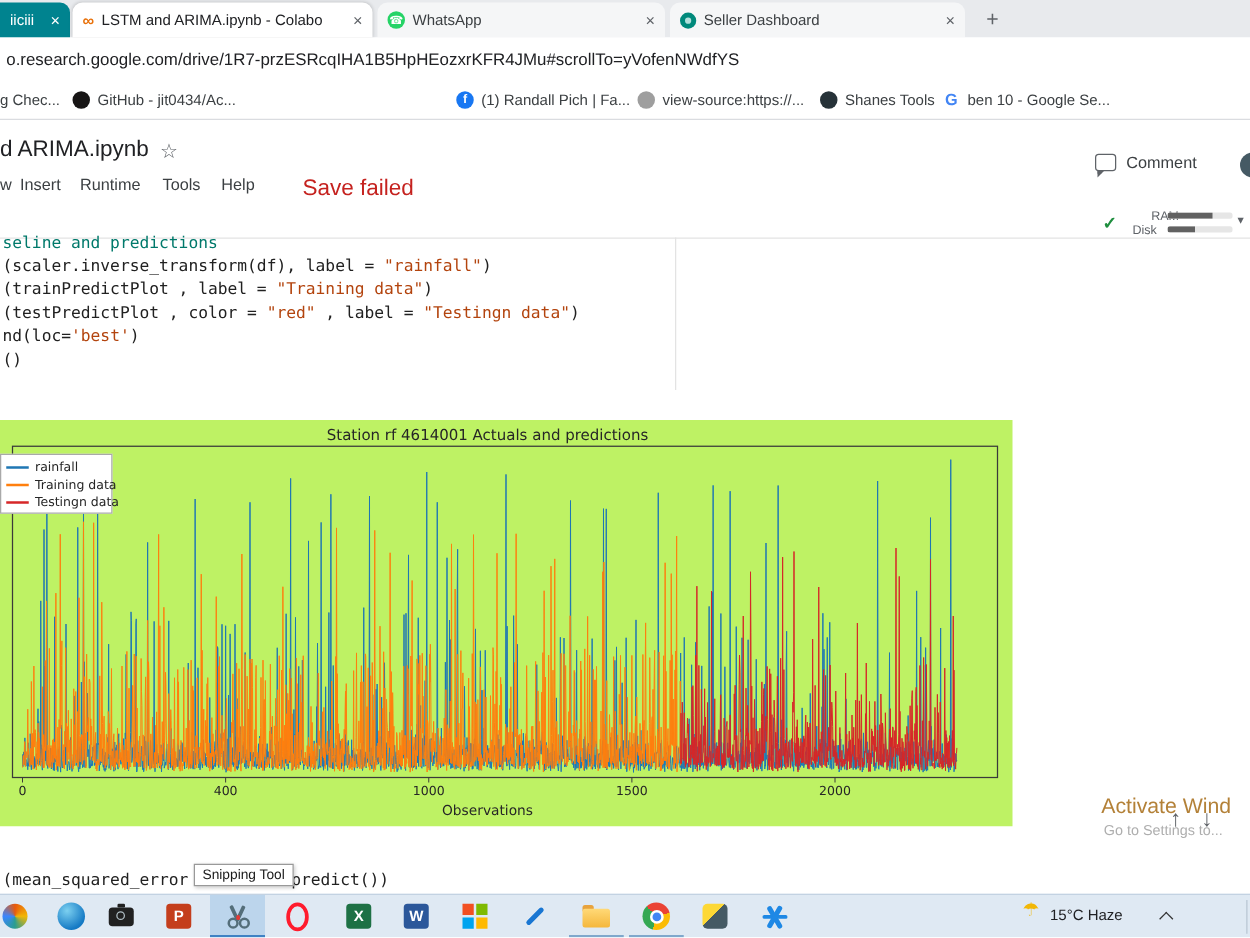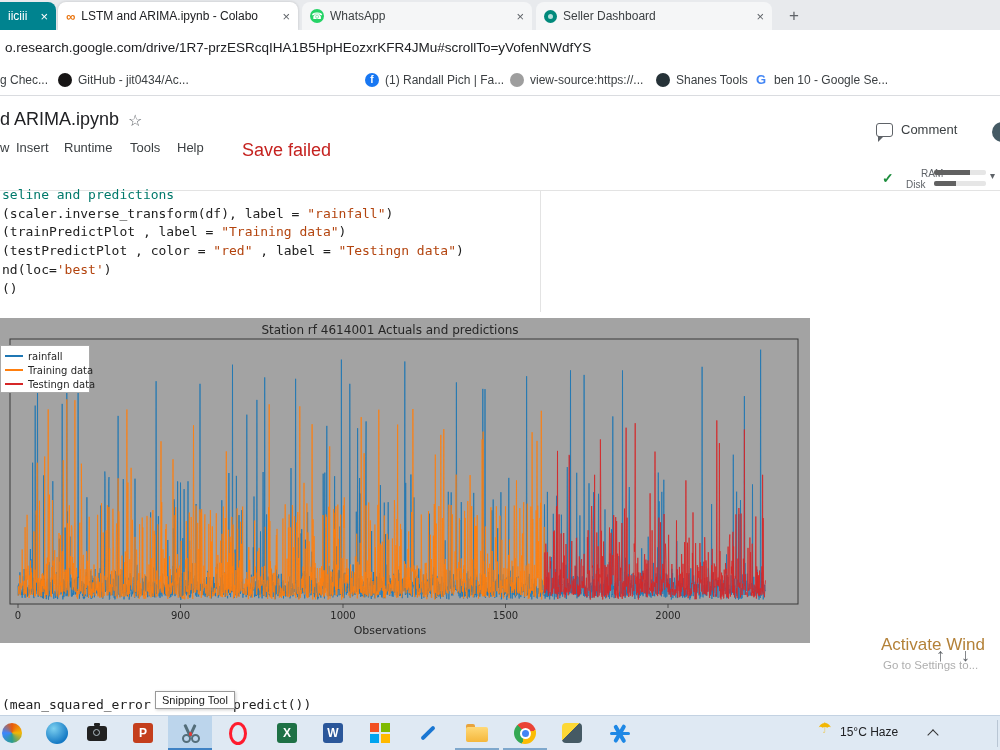--- a/index.html
+++ b/index.html
@@ -63,21 +63,21 @@
   
   .code{position:absolute;top:186px;left:2px;width:535px;font-family:"DejaVu Sans Mono",monospace;
         font-size:13px;line-height:18.7px;color:#212121;white-space:pre;}
   .tok-plain{color:#212121;}
   .tok-comment{color:#00796b;}
   .tok-string{color:#b3440e;}
   .code-footer{position:absolute;top:697px;font-family:"DejaVu Sans Mono",monospace;font-size:13px;color:#212121;white-space:pre;}
   .cfl{left:2px;} .cfr{left:233px;}
 
   
-  .chart{position:absolute;top:318px;left:0;width:810px;height:325px;background:#a3a3a3;
+  .chart{position:absolute;top:336px;left:0;width:810px;height:325px;background:#bef264;
          font-family:"DejaVu Sans",sans-serif;}
   .chart svg{position:absolute;top:0;left:0;}
   .chart-title{position:absolute;top:5px;left:0;width:780px;text-align:center;font-size:12px;color:#262626;}
   .legend{position:absolute;left:0;top:27px;width:90px;height:48px;border:1px solid #a9a9a9;background:#fff;
           box-sizing:border-box;padding:3px 0 0 4px;}
   .legend-row{display:flex;align-items:center;height:14px;}
   .legend-swatch{width:18px;height:2px;flex:none;}
   .legend-text{font-size:10px;color:#262626;margin-left:5px;white-space:nowrap;}
   .x-tick-label{position:absolute;top:292px;transform:translateX(-50%);font-size:10px;color:#262626;}
   .xlabel{position:absolute;top:306px;left:0;width:780px;text-align:center;font-size:11px;color:#262626;}
@@ -253,21 +253,21 @@
         <span class="legend-swatch" style="background: rgb(255, 127, 14);"></span>
         <span class="legend-text">Training data</span>
       </div>
       <div class="legend-row">
         <span class="legend-swatch" style="background: rgb(214, 39, 40);"></span>
         <span class="legend-text">Testingn data</span>
       </div>
     </div>
     <div id="x-ticks" style="position:absolute;inset:0;">
         <div class="x-tick-label" style="left: 18px;">0</div>
-        <div class="x-tick-label" style="left: 180.5px;">900</div>
+        <div class="x-tick-label" style="left: 180.5px;">400</div>
         <div class="x-tick-label" style="left: 343px;">1000</div>
         <div class="x-tick-label" style="left: 505.5px;">1500</div>
         <div class="x-tick-label" style="left: 668px;">2000</div>
       </div>
     <div class="xlabel">Observations</div>
   </div>
 
   <span class="code-footer cfl" style="position:absolute;">(mean_squared_error</span>
   <span class="code-footer cfr" style="position:absolute;">predict())</span>
 

